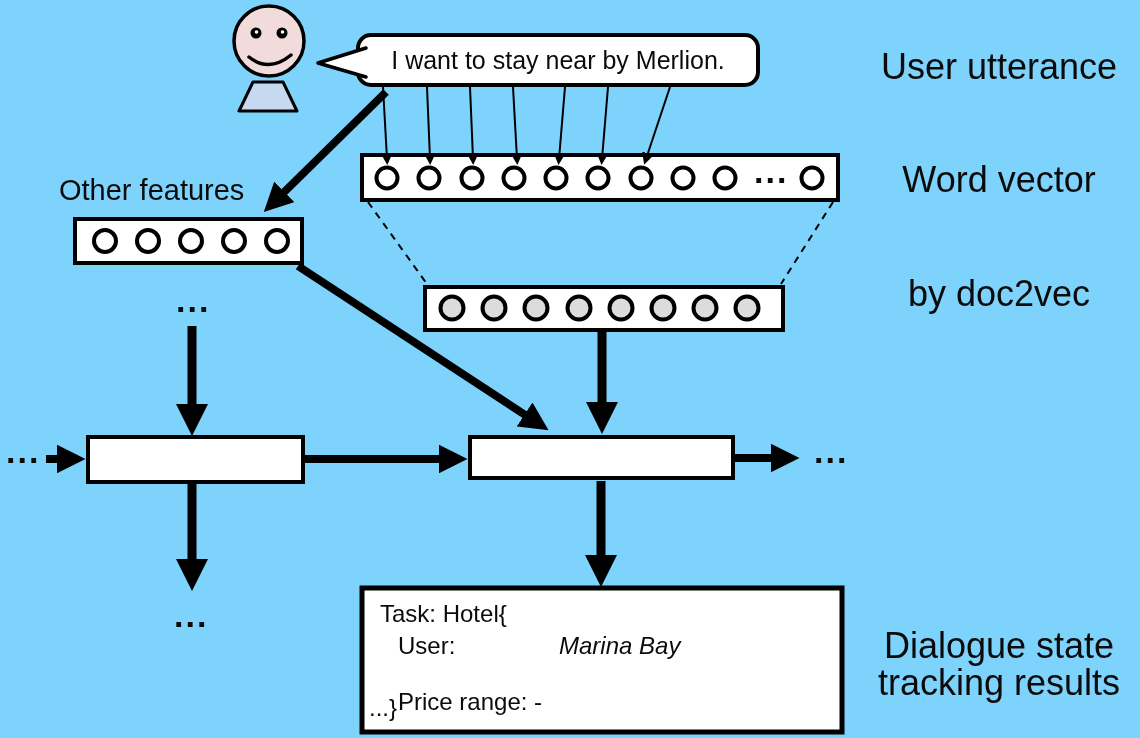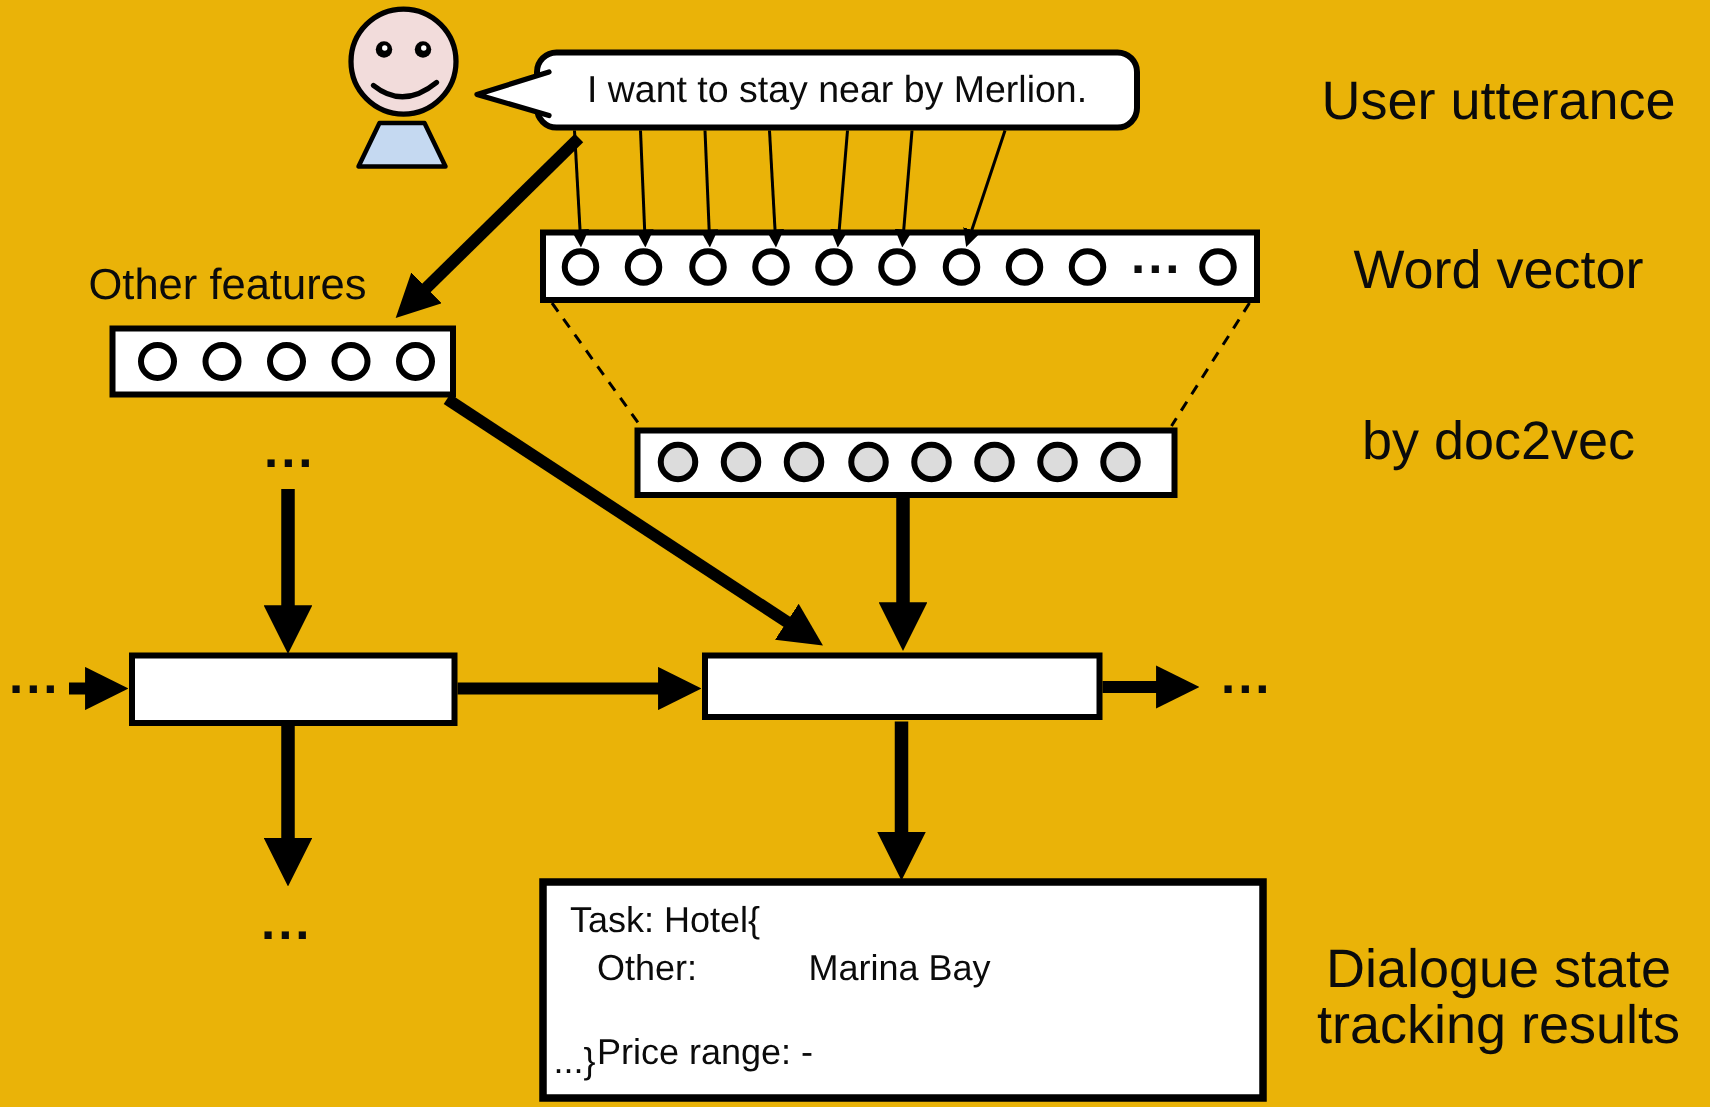--- a/index.html
+++ b/index.html
@@ -1,37 +1,37 @@
 <!DOCTYPE html>
 <html><head>
 <meta charset="utf-8">
 <style>
   html,body{margin:0;padding:0;background:#fff;}
   .stage{
-    position:relative;width:1140px;height:738px;background:#eab308;overflow:hidden;
+    position:relative;width:1140px;height:738px;background:#7dd3fc;overflow:hidden;
     font-family:"Liberation Sans", sans-serif;color:#000;
   }
   .stage svg{position:absolute;left:0;top:0;}
   .txt{position:absolute;white-space:nowrap;color:#0b0b0b;}
   .bubble-text{
     left:362px;top:37px;width:392px;height:46px;
     display:flex;align-items:center;justify-content:center;
     font-size:25px;
   }
   .of-label{left:59px;top:174px;font-size:29px;}
   .dots{font-size:34px;font-weight:bold;letter-spacing:2px;line-height:1;}
   .dots-wordvec{left:754px;top:154px;}
   .dots-below-of{left:176px;top:283px;}
   .dots-lstm-left{left:6px;top:434px;}
   .dots-lstm-right{left:814px;top:434px;}
   .dots-below-cell{left:174px;top:598px;}
   .res{font-size:24px;}
   .res-line1{left:380px;top:600px;text-align:center;}
   .res-area-label{left:398px;top:632px;}
-  .res-area-value{left:539px;top:632px;}
+  .res-area-value{left:559px;top:632px;font-style:italic;}
   .res-price{left:398px;top:664px;margin-top:24px;}
   .res-close{left:369px;top:694px;}
   .side{left:858px;width:282px;text-align:center;font-size:36px;line-height:36px;}
   .side-user{top:49px;}
   .side-word{top:162px;}
   .side-comp{top:276px;}
   .side-lstm{top:436px;}
   .side-dst{top:627px;line-height:37px;}
 </style>
 </head>
@@ -136,21 +136,21 @@
 
   <div class="txt of-label">Other features</div>
 
   <div class="txt dots dots-wordvec">...</div>
   <div class="txt dots dots-below-of">...</div>
   <div class="txt dots dots-lstm-left">...</div>
   <div class="txt dots dots-lstm-right">...</div>
   <div class="txt dots dots-below-cell">...</div>
 
   <div class="txt res res-line1">Task: Hotel{</div>
-  <div class="txt res res-area-label">Other:</div>
+  <div class="txt res res-area-label">User:</div>
   <div class="txt res res-area-value">Marina Bay</div>
   <div class="txt res res-price">Price range: -</div>
   <div class="txt res res-close">...}</div>
 
   <div class="txt side side-user">User utterance</div>
   <div class="txt side side-word">Word vector</div>
   <div class="txt side side-comp">
     <div>by doc2vec</div>
   </div>
   <div class="txt side side-dst">

